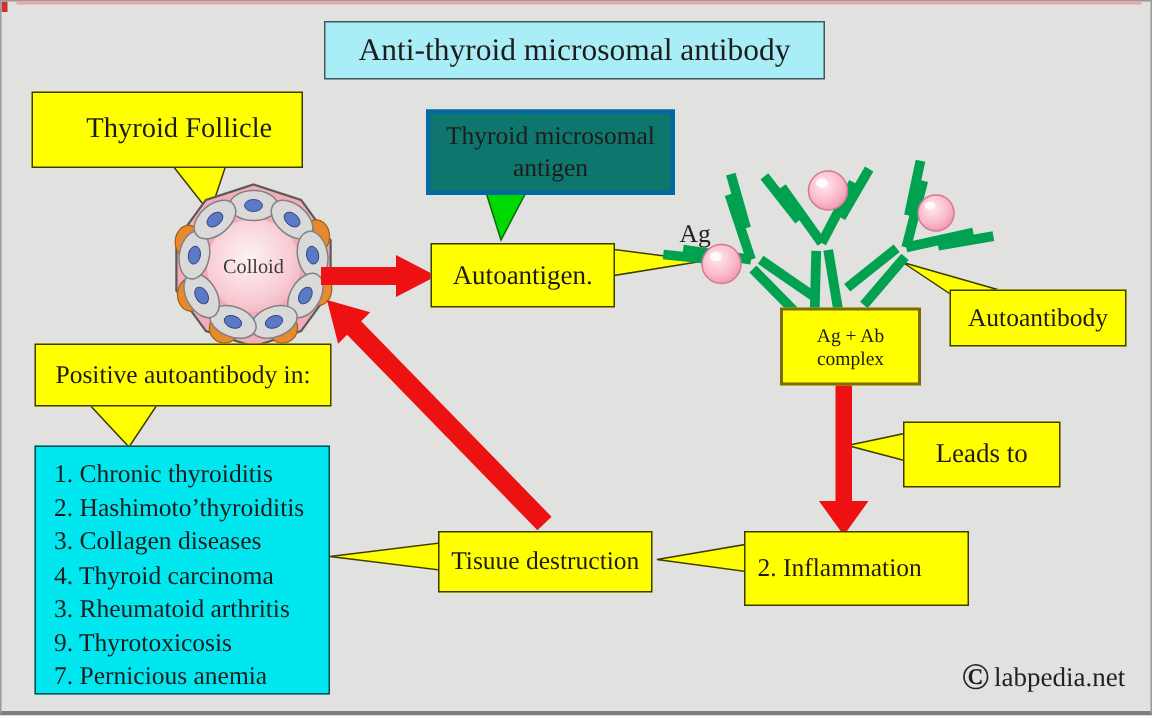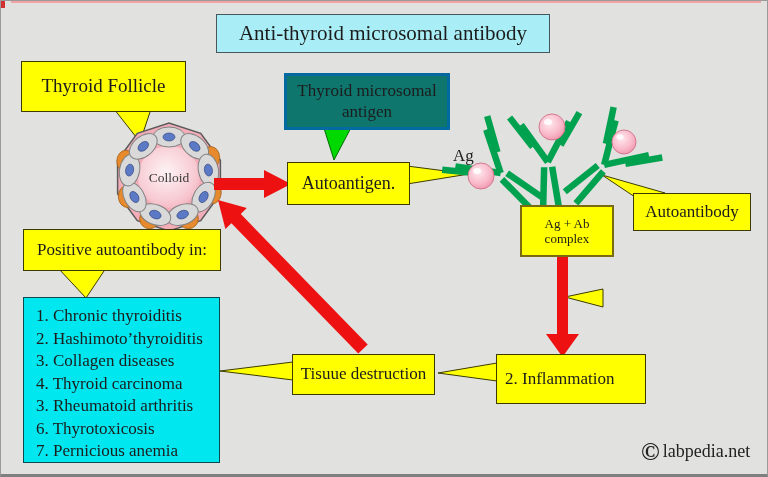--- a/index.html
+++ b/index.html
@@ -18,21 +18,21 @@
   .box{
     position:absolute;z-index:2;
     display:flex;flex-direction:column;align-items:center;justify-content:center;
     line-height:1.18;
   }
   .yellow{background:#ffff00;border:1px solid #3c3c00;}
   .title{
     left:215px;top:13px;width:332px;height:37px;
     background:#a9eef6;border:1px solid #46565a;font-size:21px;
   }
-  .b-follicle{left:20px;top:60px;width:163px;height:49px;font-size:19px;}
+  .b-follicle{left:20px;top:60px;width:163px;height:49px;font-size:19px;padding-left:16px;}
   .b-green{left:283px;top:72px;width:160px;height:51px;background:#0f766e;border:3px solid #0369a1;font-size:17px;}
   .b-autoantigen{left:286px;top:161px;width:121px;height:41px;font-size:18px;}
   .b-agab{left:519px;top:204px;width:90px;height:48px;border:2px solid #7a6b10;font-size:13px;}
   .b-autoantibody{left:632px;top:192px;width:116px;height:36px;font-size:17px;}
   .b-leadsto{left:601px;top:280px;width:103px;height:42px;font-size:18px;}
   .b-cytotoxic{left:495px;top:353px;width:148px;height:48px;font-size:17px;align-items:flex-start;padding-left:8px;width:140px;}
   .b-tisuue{left:291px;top:353px;width:141px;height:39px;font-size:17px;}
   .b-positive{left:22px;top:228px;width:196px;height:40px;font-size:17px;}
   .b-diseases{
     left:22px;top:296px;width:197px;height:166px;
@@ -184,40 +184,43 @@
 
   <div class="box yellow b-agab">
     <span>Ag + Ab</span>
     <span>complex</span>
   </div>
 
   <div class="box yellow b-autoantibody">
     <span>Autoantibody</span>
   </div>
 
+  <div class="box yellow b-leadsto">
+    <span>Leads to</span>
+  </div>
 
   <div class="box yellow b-cytotoxic">
     <span>2. Inflammation</span>
   </div>
 
   <div class="box yellow b-tisuue">
     <span>Tisuue destruction</span>
   </div>
 
   <div class="box yellow b-positive">
     <span>Positive autoantibody in:</span>
   </div>
 
   <div class="b-diseases">
     <div>1. Chronic thyroiditis</div>
     <div>2. Hashimoto’thyroiditis</div>
     <div>3. Collagen diseases</div>
     <div>4. Thyroid carcinoma</div>
     <div>3. Rheumatoid arthritis</div>
-    <div>6. Thyrotoxicosis</div>
+    <div>9. Thyrotoxicosis</div>
     <div>7. Pernicious anemia</div>
   </div>
 
   <div class="footer">
     <span class="copysym">©</span>
     <span>labpedia.net</span>
   </div>
 </div>
 
 </body></html>

